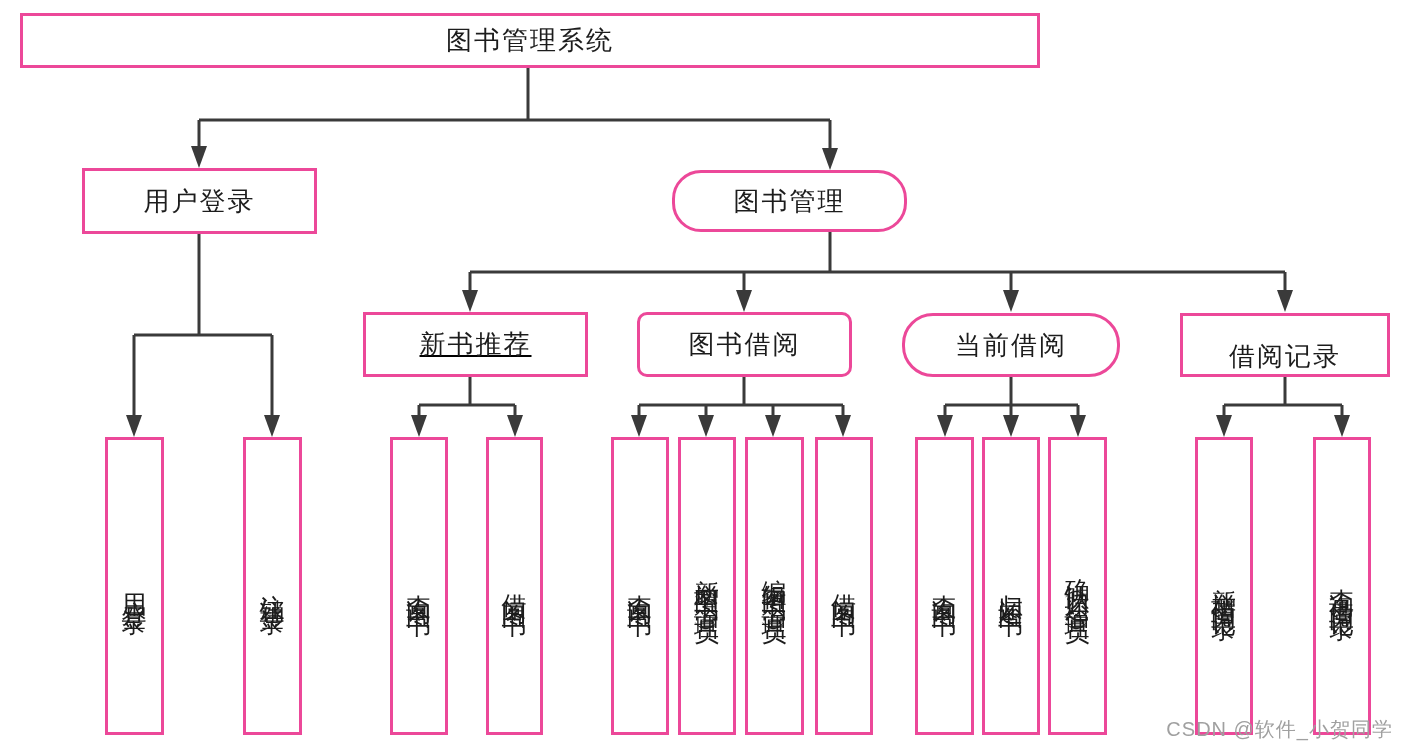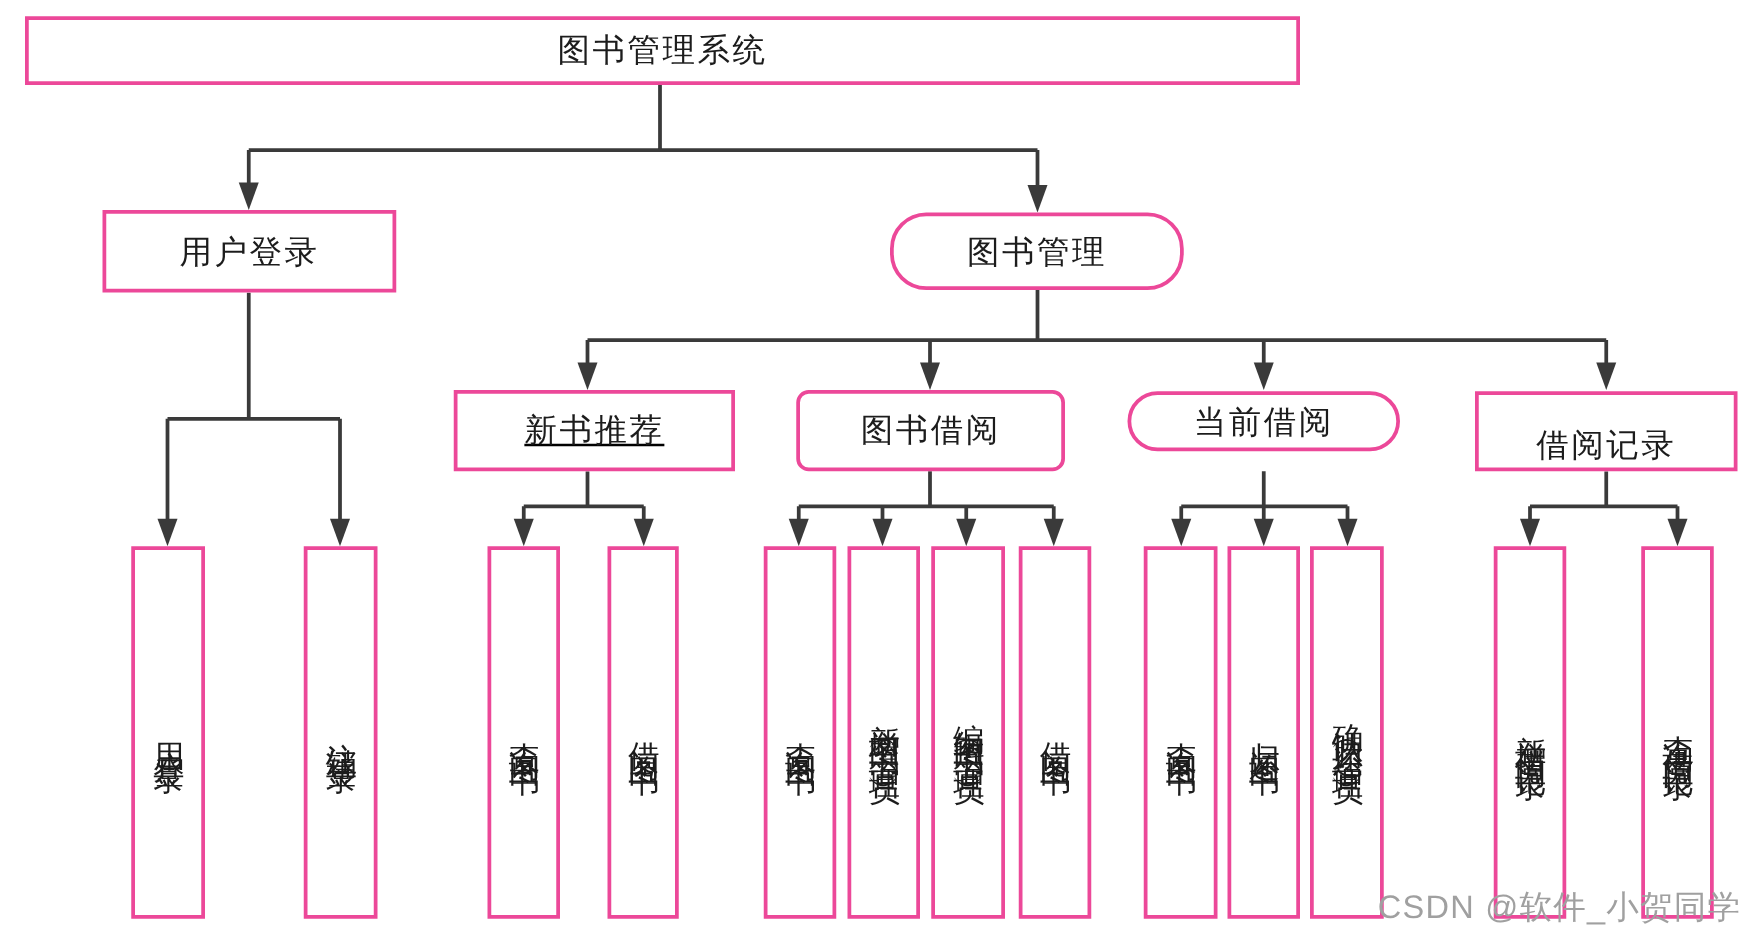--- a/index.html
+++ b/index.html
@@ -43,21 +43,21 @@
     font-size: 25px;
     line-height: 1.2;
     letter-spacing: 6px;
     color: #1c1c1c;
     white-space: nowrap;
   }
   .watermark {
     position: absolute;
     right: 12px;
     bottom: 4px;
-    font-size: 26px;
+    font-size: 20px;
     color: #a0a0a0;
     letter-spacing: 1px;
     white-space: nowrap;
   }
 </style>
 </head>
 <body>
 
 <div class="stage">
 
@@ -94,31 +94,31 @@
     </g>
   </svg>
 
   <div class="box root-box" style="left:20px; top:13px; width:1020px; height:55px;">
     <span class="h-label">图书管理系统</span>
   </div>
 
   <div class="box" style="left:82px; top:168px; width:235px; height:66px;">
     <span class="h-label">用户登录</span>
   </div>
-  <div class="box" style="left:712px; top:170px; width:235px; height:62px;border-radius:29px;">
+  <div class="box" style="left:672px; top:170px; width:235px; height:62px;border-radius:29px;">
     <span class="h-label">图书管理</span>
   </div>
 
   <div class="box" style="left:363px; top:312px; width:225px; height:65px;text-decoration:underline;">
     <span class="h-label">新书推荐</span>
   </div>
   <div class="box" style="left:637px; top:312px; width:215px; height:65px;border-radius:10px;">
     <span class="h-label">图书借阅</span>
   </div>
-  <div class="box" style="left:902px; top:313px; width:218px; height:48px;border-radius:31px;">
+  <div class="box" style="left:902px; top:313px; width:218px; height:64px;border-radius:31px;">
     <span class="h-label">当前借阅</span>
   </div>
   <div class="box" style="left:1180px; top:313px; width:210px; height:64px;align-items:flex-end;">
     <span class="h-label">借阅记录</span>
   </div>
 
   <div class="box leaf" style="left:105px; width:59px;">
     <span class="v-label">用户登录</span>
   </div>
   <div class="box leaf" style="left:243px; width:59px;">

